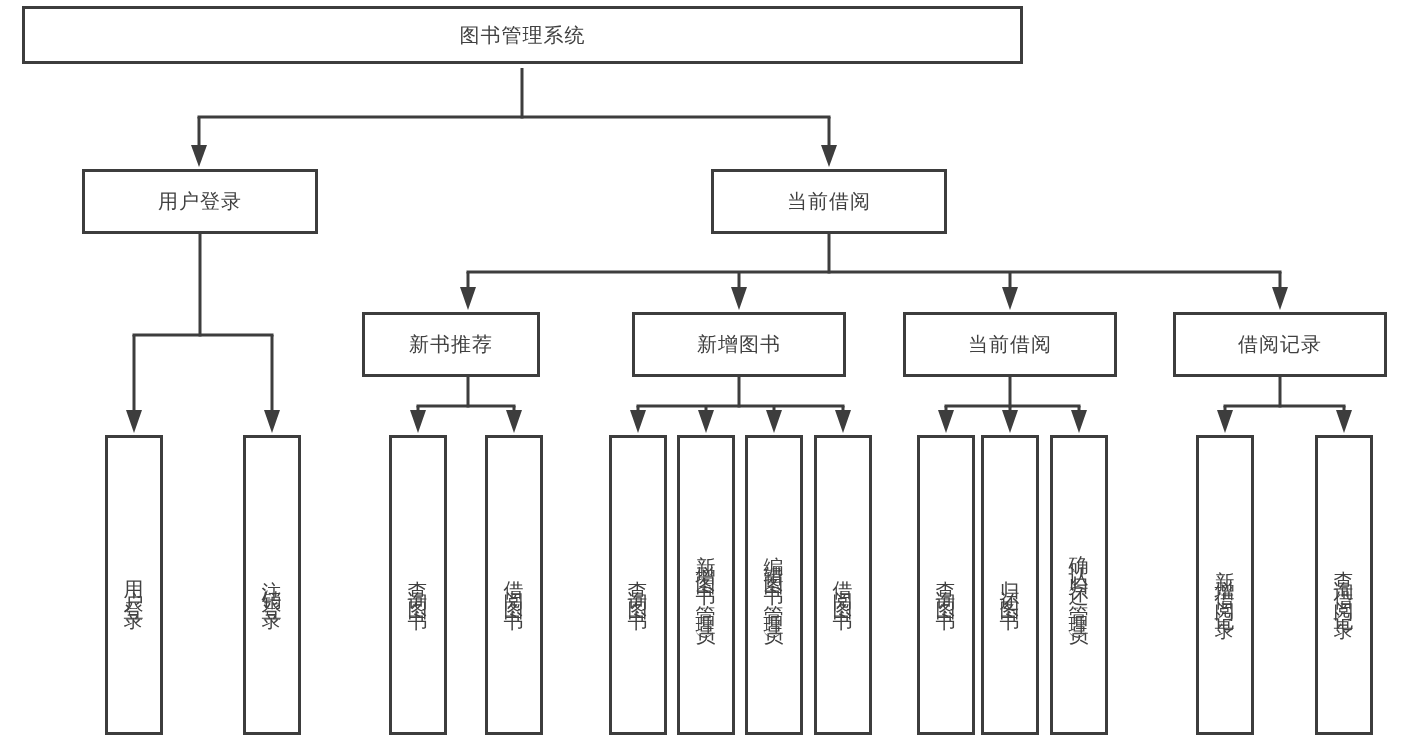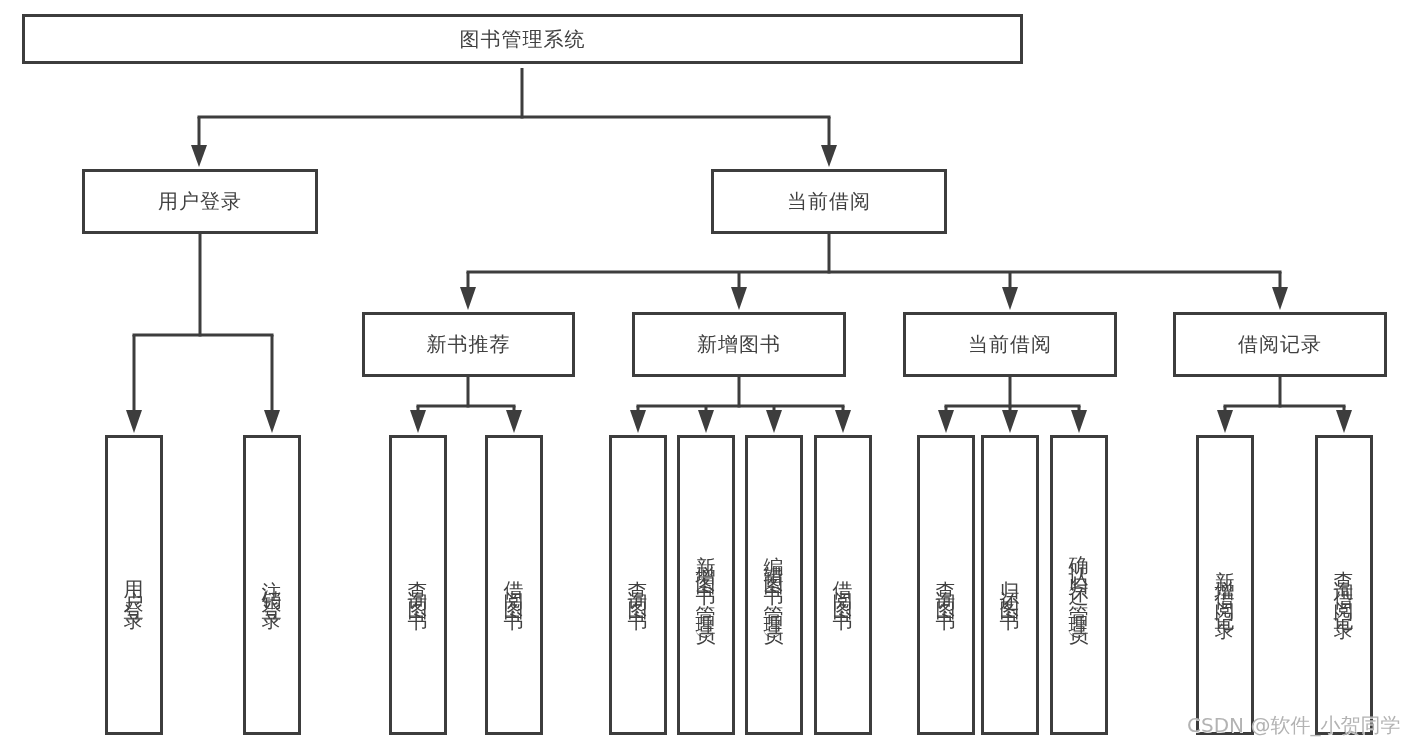--- a/index.html
+++ b/index.html
@@ -132,26 +132,26 @@
     <g>
       <line x1="1280" y1="377" x2="1280" y2="407.5"></line>
       <line x1="1223.5" y1="406" x2="1345.5" y2="406"></line>
       <line x1="1225" y1="406" x2="1225" y2="414"></line>
       <polygon points="1217,410 1233,410 1225,433" fill="#3d3d3d" stroke="none"></polygon>
       <line x1="1344" y1="406" x2="1344" y2="414"></line>
       <polygon points="1336,410 1352,410 1344,433" fill="#3d3d3d" stroke="none"></polygon>
     </g>
   </svg>
 
-  <div class="node hbox" style="left:22px;top:14px;width:1001px;height:50px">图书管理系统</div>
+  <div class="node hbox" style="left:22px;top:6px;width:1001px;height:58px">图书管理系统</div>
 
   <div class="node hbox" style="left:82px;top:169px;width:236px;height:65px">用户登录</div>
   <div class="node hbox" style="left:711px;top:169px;width:236px;height:65px">当前借阅</div>
 
-  <div class="node hbox" style="left:362px;top:312px;width:213px;height:65px">新书推荐</div>
+  <div class="node hbox" style="left:362px;top:312px;width:178px;height:65px">新书推荐</div>
   <div class="node hbox" style="left:632px;top:312px;width:214px;height:65px">新增图书</div>
   <div class="node hbox" style="left:1173px;top:312px;width:214px;height:65px">借阅记录</div>
   <div class="node hbox" style="left:903px;top:312px;width:214px;height:65px">当前借阅</div>
 
   <div class="node vbox" style="left:105px">用户登录</div>
   <div class="node vbox" style="left:243px">注销登录</div>
 
   <div class="node vbox" style="left:389px">查询图书</div>
   <div class="node vbox" style="left:485px">借阅图书</div>
 
@@ -160,15 +160,14 @@
   <div class="node vbox" style="left:745px">编辑图书（管理员）</div>
   <div class="node vbox" style="left:814px">借阅图书</div>
 
   <div class="node vbox" style="left:917px">查询图书</div>
   <div class="node vbox" style="left:981px">归还图书</div>
   <div class="node vbox" style="left:1050px">确认归还（管理员）</div>
 
   <div class="node vbox" style="left:1196px">新增借阅记录</div>
   <div class="node vbox" style="left:1315px">查询借阅记录</div>
 
-  <div class="watermark">CSDN @软件_小贺同学</div>
 
 </div>
 
 </body></html>

